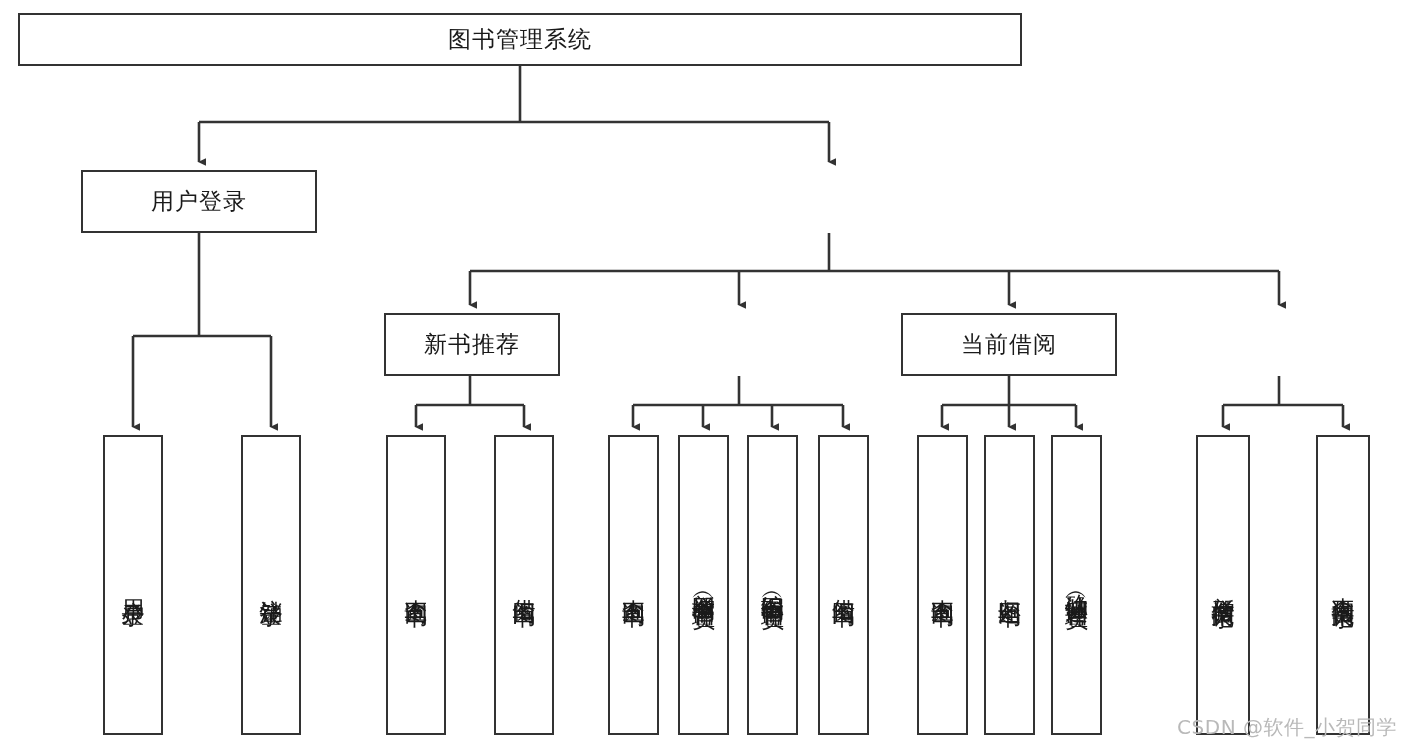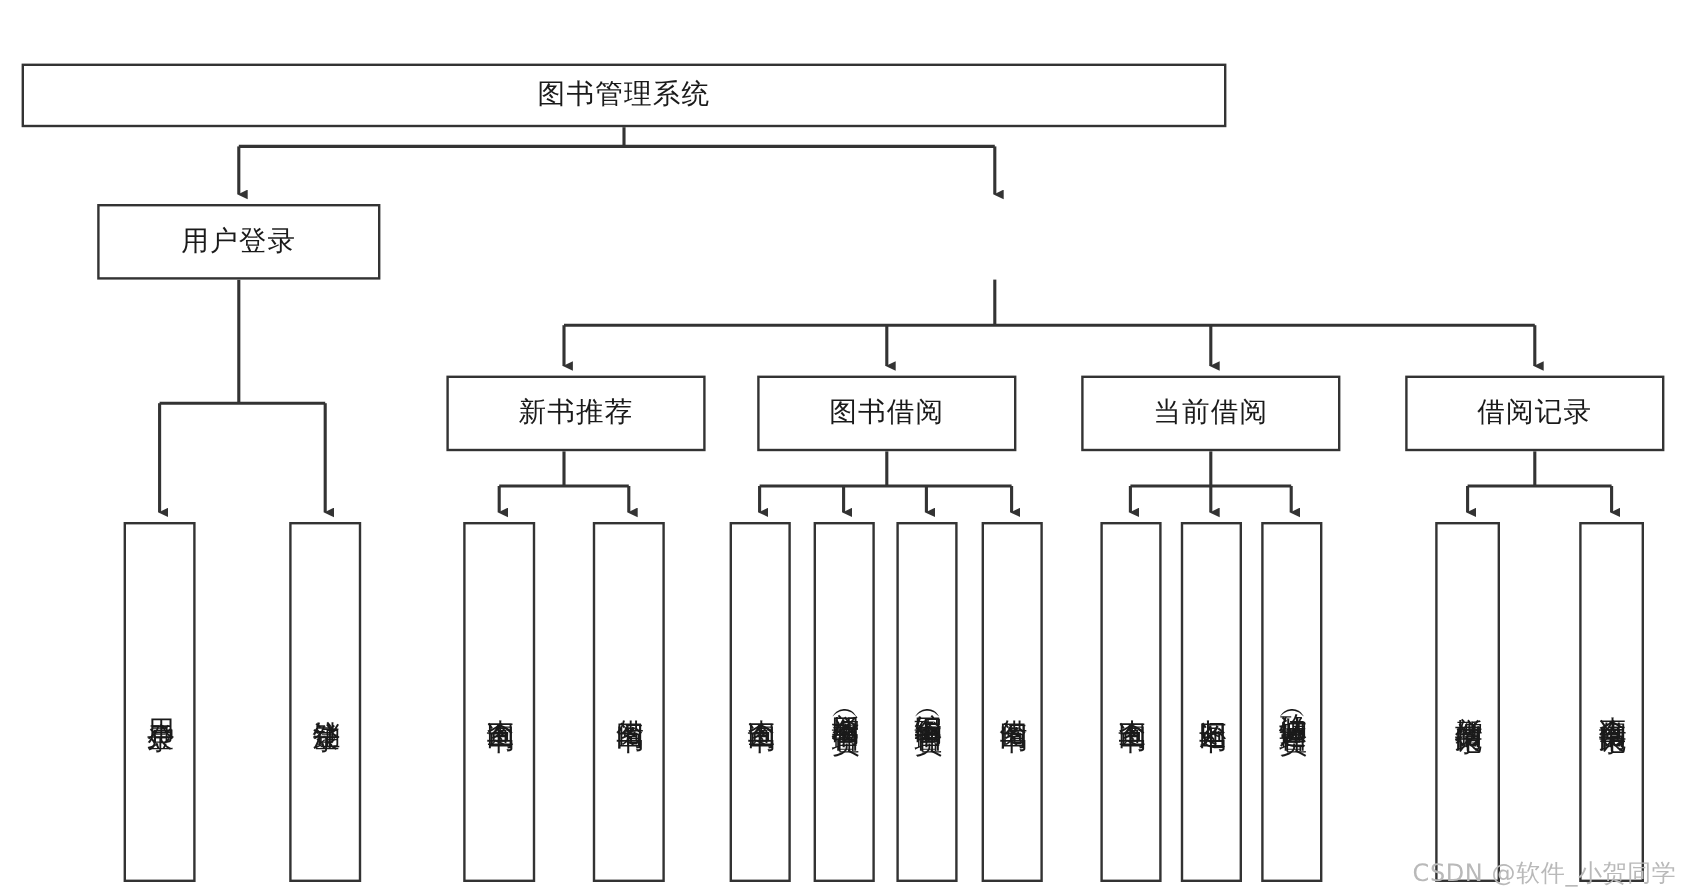--- a/index.html
+++ b/index.html
@@ -121,39 +121,33 @@
       <path d="M1009,405 L1009,427" marker-end="url(#arrowhead)"></path>
       <path d="M1076,405 L1076,427" marker-end="url(#arrowhead)"></path>
 
       <path d="M1279,376 L1279,405"></path>
       <path d="M1223,405 L1343,405"></path>
       <path d="M1223,405 L1223,427" marker-end="url(#arrowhead)"></path>
       <path d="M1343,405 L1343,427" marker-end="url(#arrowhead)"></path>
     </g>
   </svg>
 
-  <div class="node node-h" style="left:18px; top:13px; width:1004px; height:53px;margin-top:40px;">
+  <div class="node node-h" style="left:18px; top:13px; width:1004px; height:53px;">
     <span>图书管理系统</span>
   </div>
 
   <div class="node node-h" style="left:81px; top:170px; width:236px; height:63px;">
     <span>用户登录</span>
   </div>
 
-  <div class="node node-h" style="left:372px; top:313px; width:216px; height:63px;">
+  <div class="node node-h" style="left:384px; top:313px; width:176px; height:63px;">
     <span>新书推荐</span>
-  </div>
-  <div class="node node-h" style="left:631px; top:313px; width:216px; height:63px;">
-    <span>图书借阅</span>
   </div>
   <div class="node node-h" style="left:901px; top:313px; width:216px; height:63px;">
     <span>当前借阅</span>
-  </div>
-  <div class="node node-h" style="left:1171px; top:313px; width:216px; height:63px;">
-    <span>借阅记录</span>
   </div>
 
   <div class="node node-v" style="left:103px; top:435px; width:60px; height:300px;">
     <span class="vtext">用户登录</span>
   </div>
   <div class="node node-v" style="left:241px; top:435px; width:60px; height:300px;">
     <span class="vtext">注销登录</span>
   </div>
 
   <div class="node node-v" style="left:386px; top:435px; width:60px; height:300px;">

